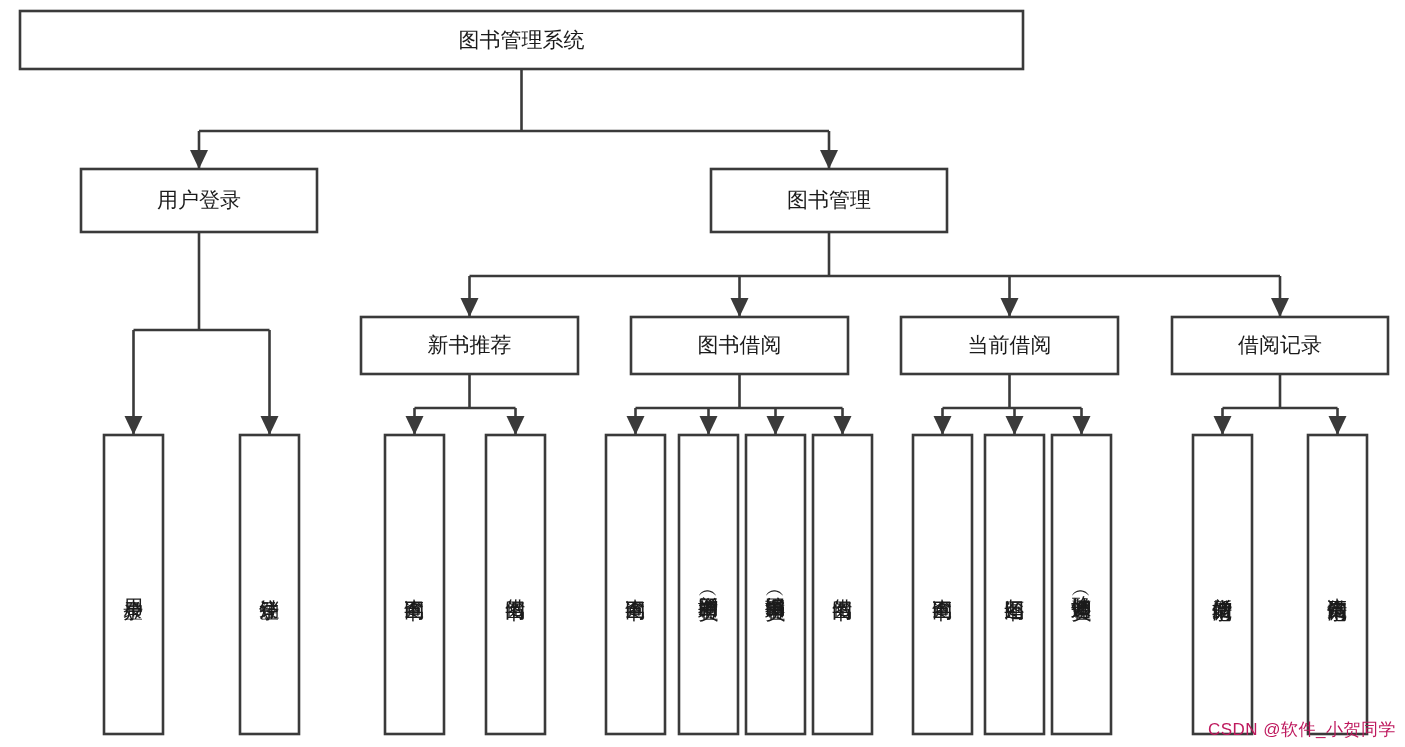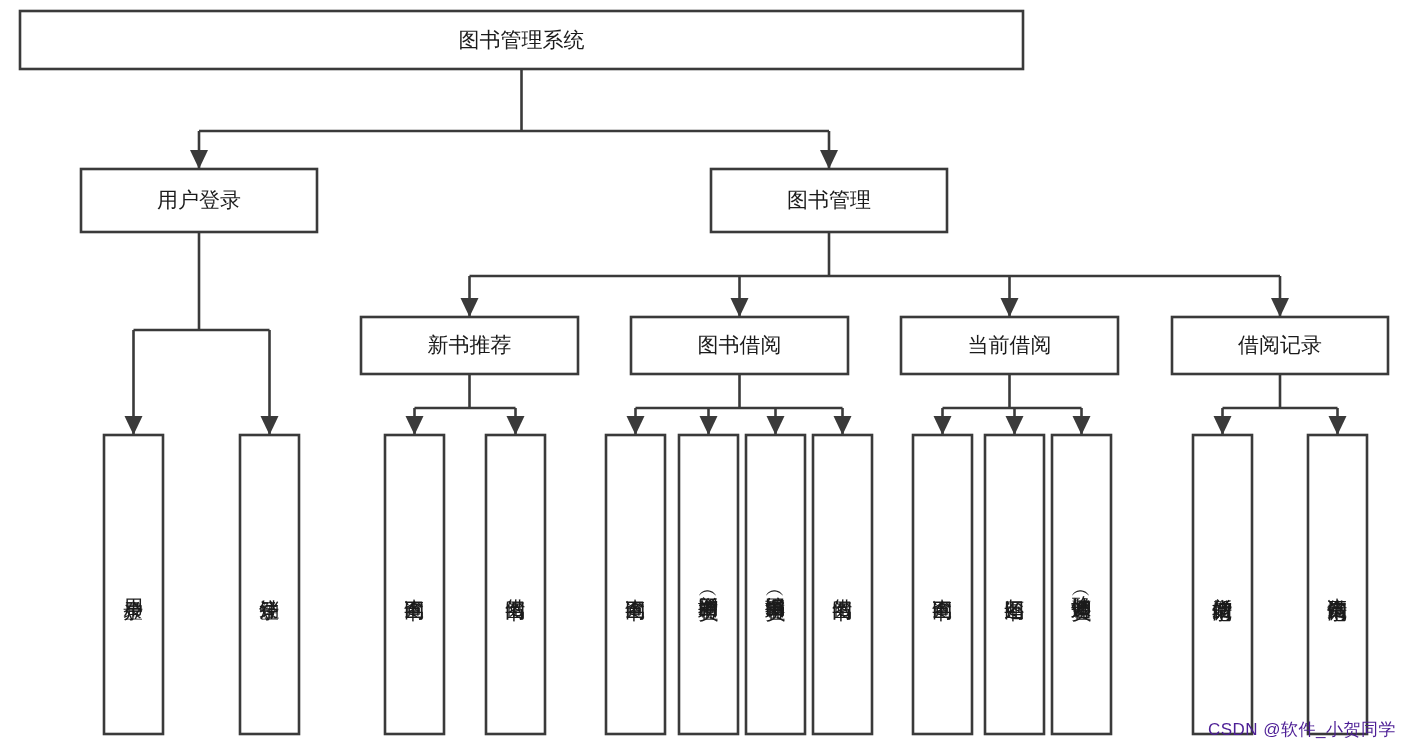--- a/index.html
+++ b/index.html
@@ -69,21 +69,21 @@
     letter-spacing: 1px;
     white-space: nowrap;
     text-align: center;
   }
   .watermark {
     position: absolute;
     right: 9px;
     bottom: 6px;
     font-family: "Liberation Sans", "DejaVu Sans", sans-serif;
     font-size: 17px;
-    color: #4c1d95;
+    color: #be185d;
     letter-spacing: 0.5px;
     user-select: none;
     white-space: nowrap;
   }
 </style>
 </head>
 <body>
 
 <div id="diagram-root">
   <svg id="flow" viewBox="0 0 1405 747" xmlns="http://www.w3.org/2000/svg">

